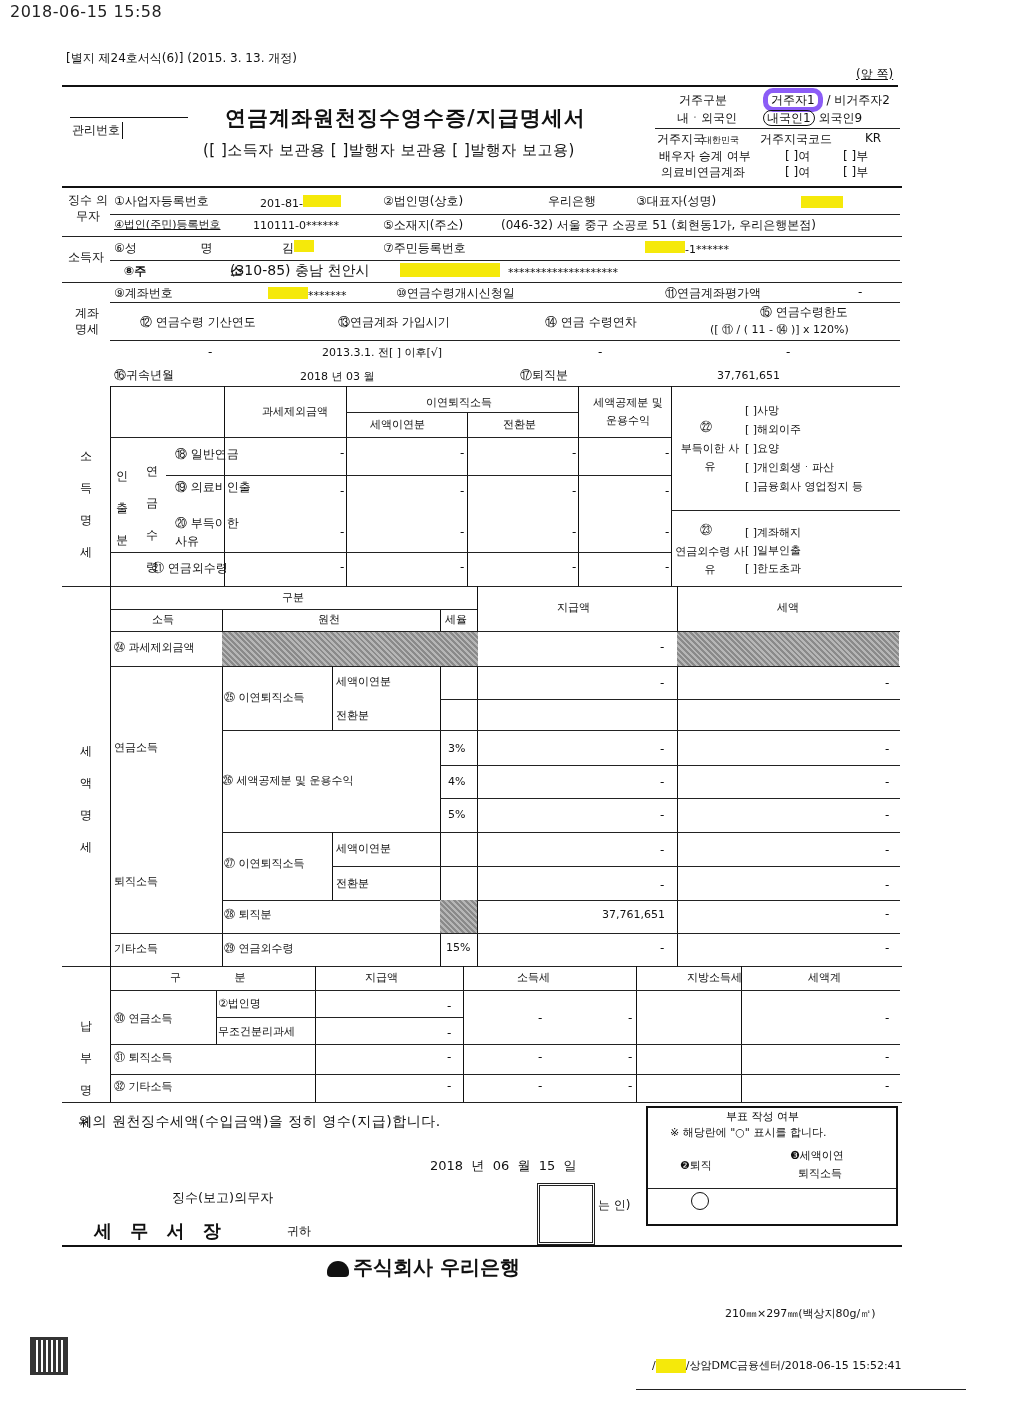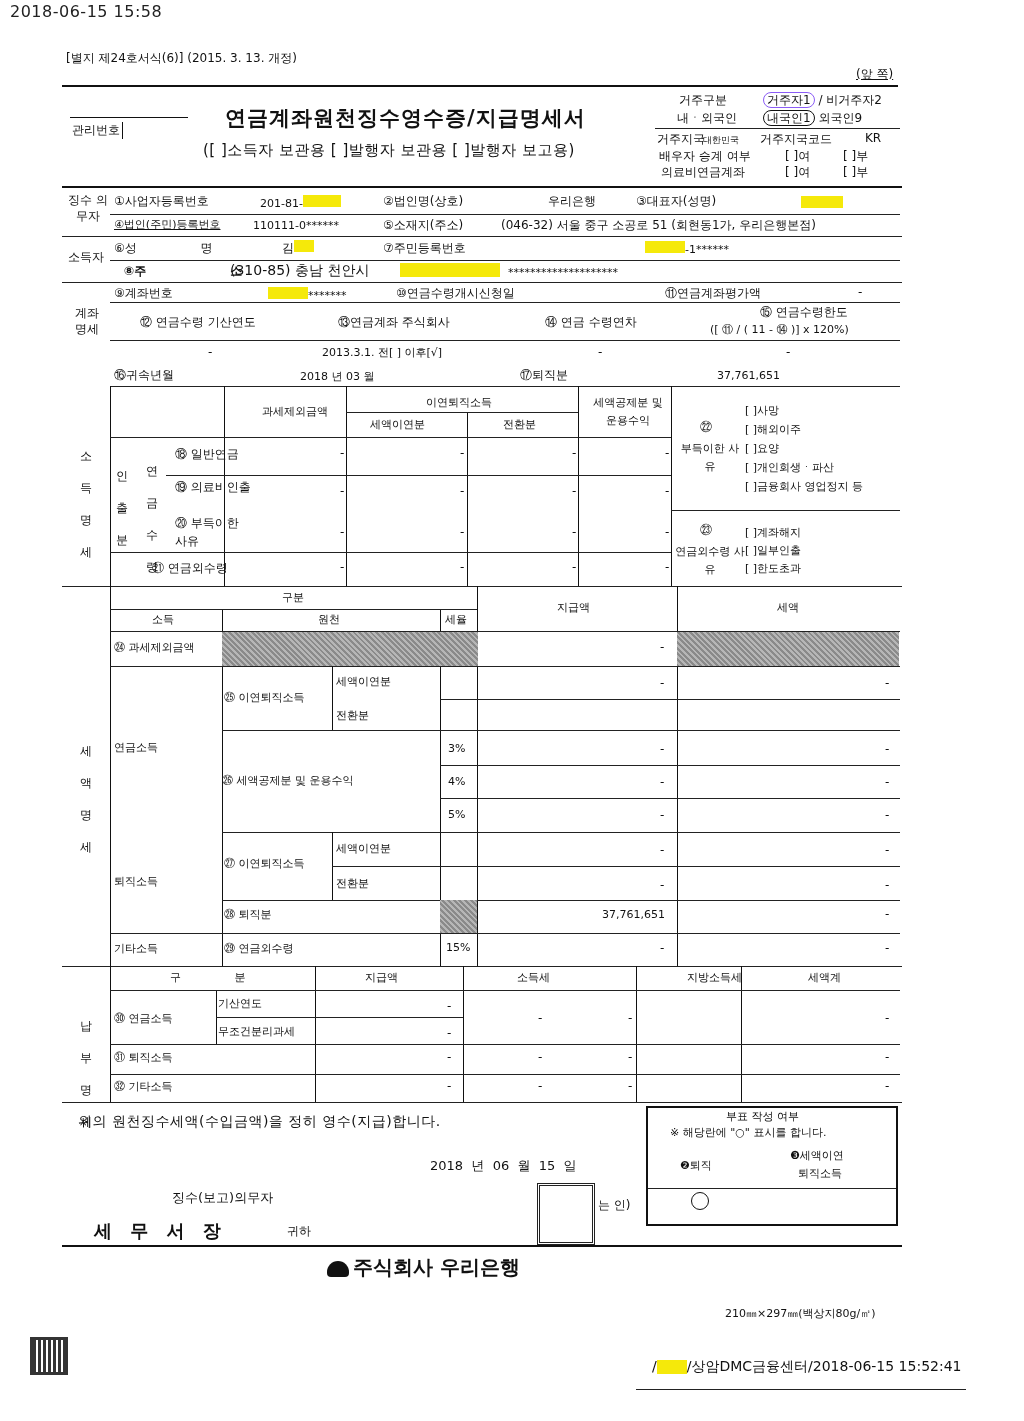--- a/index.html
+++ b/index.html
@@ -38,21 +38,21 @@
 <div class="abs hr" style="left:62px;top:85px;width:836px;"></div>
 
 <div class="abs" style="left:70px;top:117px;width:118px;height:1px;background:#111;"></div>
 <div class="abs mgmt">관리번호</div>
 <div class="abs title">연금계좌원천징수영수증/지급명세서</div>
 <div class="abs subtitle">([ ]소득자 보관용 [ ]발행자 보관용 [ ]발행자 보고용)</div>
 
 <div class="abs" style="left:655px;top:90px;width:245px;height:92px;font-size:11px;">
   <div class="cell" style="left:24px;top:2px;">거주구분</div>
   <div class="cell" style="left:108px;top:2px;">
-    <span style="border:1px solid #8b5cf6;border-radius:10px;padding:0 3px;">거주자1</span><span> / 비거주자2</span>
+    <span style="border:5px solid #8b5cf6;border-radius:10px;padding:0 3px;">거주자1</span><span> / 비거주자2</span>
   </div>
   <div class="cell" style="left:22px;top:20px;">내ㆍ외국인</div>
   <div class="cell" style="left:108px;top:20px;">
     <span style="border:1px solid #111;border-radius:10px;padding:0 3px;">내국인1</span><span> 외국인9</span>
   </div>
   <div class="abs hl" style="left:0;top:38px;width:245px;"></div>
   <div class="cell" style="left:2px;top:41px;">거주지국</div>
   <div class="cell tiny" style="left:48px;top:44px;">대한민국</div>
   <div class="cell" style="left:105px;top:41px;">거주지국코드</div>
   <div class="cell" style="left:210px;top:41px;">KR</div>
@@ -93,21 +93,21 @@
 <div class="abs hl" style="left:62px;top:282px;width:840px;"></div>
 
 <div class="cell" style="left:72px;top:305px;line-height:16px;width:30px;white-space:normal;text-align:center;">계좌 명세</div>
 <div class="cell" style="left:114px;top:285px;">⑨계좌번호</div>
 <div class="cell sm" style="left:268px;top:287px;"><span class="yellow" style="width:40px;height:12px;"></span><span>*******</span></div>
 <div class="cell" style="left:396px;top:285px;">⑩연금수령개시신청일</div>
 <div class="cell" style="left:665px;top:285px;">⑪연금계좌평가액</div>
 <div class="cell" style="left:858px;top:285px;">-</div>
 <div class="abs hl" style="left:110px;top:302px;width:790px;"></div>
 <div class="cell" style="left:140px;top:314px;">⑫ 연금수령 기산연도</div>
-<div class="cell" style="left:338px;top:314px;">⑬연금계좌 주식회사</div>
+<div class="cell" style="left:338px;top:314px;">⑬연금계좌 가입시기</div>
 <div class="cell" style="left:545px;top:314px;">⑭ 연금 수령연차</div>
 <div class="cell" style="left:760px;top:304px;">⑮ 연금수령한도</div>
 <div class="cell sm" style="left:710px;top:322px;">([ ⑪ / ( 11 - ⑭ )] x 120%)</div>
 <div class="abs hl" style="left:110px;top:340px;width:790px;"></div>
 <div class="cell" style="left:208px;top:345px;">-</div>
 <div class="cell sm" style="left:322px;top:345px;">2013.3.1.  전[ ] 이후[√]</div>
 <div class="cell" style="left:598px;top:345px;">-</div>
 <div class="cell" style="left:786px;top:345px;">-</div>
 <div class="cell" style="left:114px;top:367px;">⑯귀속년월</div>
 <div class="cell sm" style="left:300px;top:369px;">2018 년 03 월</div>
@@ -246,21 +246,21 @@
 <div class="abs vr" style="left:463px;top:966px;height:136px;"></div>
 <div class="abs vr" style="left:636px;top:966px;height:136px;"></div>
 <div class="abs vr" style="left:741px;top:966px;height:136px;"></div>
 <div class="cell sm" style="left:170px;top:970px;word-spacing:50px;">구 분</div>
 <div class="cell sm" style="left:365px;top:970px;">지급액</div>
 <div class="cell sm" style="left:517px;top:970px;">소득세</div>
 <div class="cell sm" style="left:687px;top:970px;">지방소득세</div>
 <div class="cell sm" style="left:808px;top:970px;">세액계</div>
 <div class="abs hl" style="left:110px;top:990px;width:790px;"></div>
 <div class="cell sm" style="left:114px;top:1011px;">㉚ 연금소득</div>
-<div class="cell sm" style="left:218px;top:996px;">기산연도</div>
+<div class="cell sm" style="left:218px;top:996px;">②법인명</div>
 <div class="cell sm" style="left:218px;top:1024px;">무조건분리과세</div>
 <div class="cell" style="left:447px;top:999px;">-</div>
 <div class="cell" style="left:447px;top:1026px;">-</div>
 <div class="abs hl" style="left:216px;top:1017px;width:247px;"></div>
 <div class="cell" style="left:538px;top:1011px;">-</div>
 <div class="cell" style="left:628px;top:1011px;">-</div>
 <div class="cell" style="left:885px;top:1011px;">-</div>
 <div class="abs hl" style="left:110px;top:1044px;width:790px;"></div>
 <div class="cell sm" style="left:114px;top:1050px;">㉛ 퇴직소득</div>
 <div class="cell" style="left:447px;top:1050px;">-</div>
@@ -294,16 +294,16 @@
   <div class="cell sm" style="left:22px;top:17px;">※ 해당란에 "○" 표시를 합니다.</div>
   <div class="cell sm" style="left:32px;top:50px;">❷퇴직</div>
   <div class="cell sm" style="left:142px;top:40px;">❸세액이연</div>
   <div class="cell sm" style="left:150px;top:58px;">퇴직소득</div>
   <div class="abs hl" style="left:0;top:80px;width:248px;"></div>
   <div class="abs circle" style="left:43px;top:84px;width:18px;height:18px;"></div>
 </div>
 
 <div class="cell sm" style="left:725px;top:1306px;">210㎜×297㎜(백상지80g/㎡)</div>
 <div class="qr"></div>
-<div class="cell" style="left:652px;top:1358px;font-size:14px;">
+<div class="cell" style="left:652px;top:1358px;font-size:11px;">
   <span>/</span><span class="yellow" style="width:30px;height:14px;vertical-align:middle;"></span><span>/상암DMC금융센터/2018-06-15 15:52:41</span>
 </div>
 <div class="abs hl" style="left:636px;top:1389px;width:330px;"></div>
 
 </body></html>

